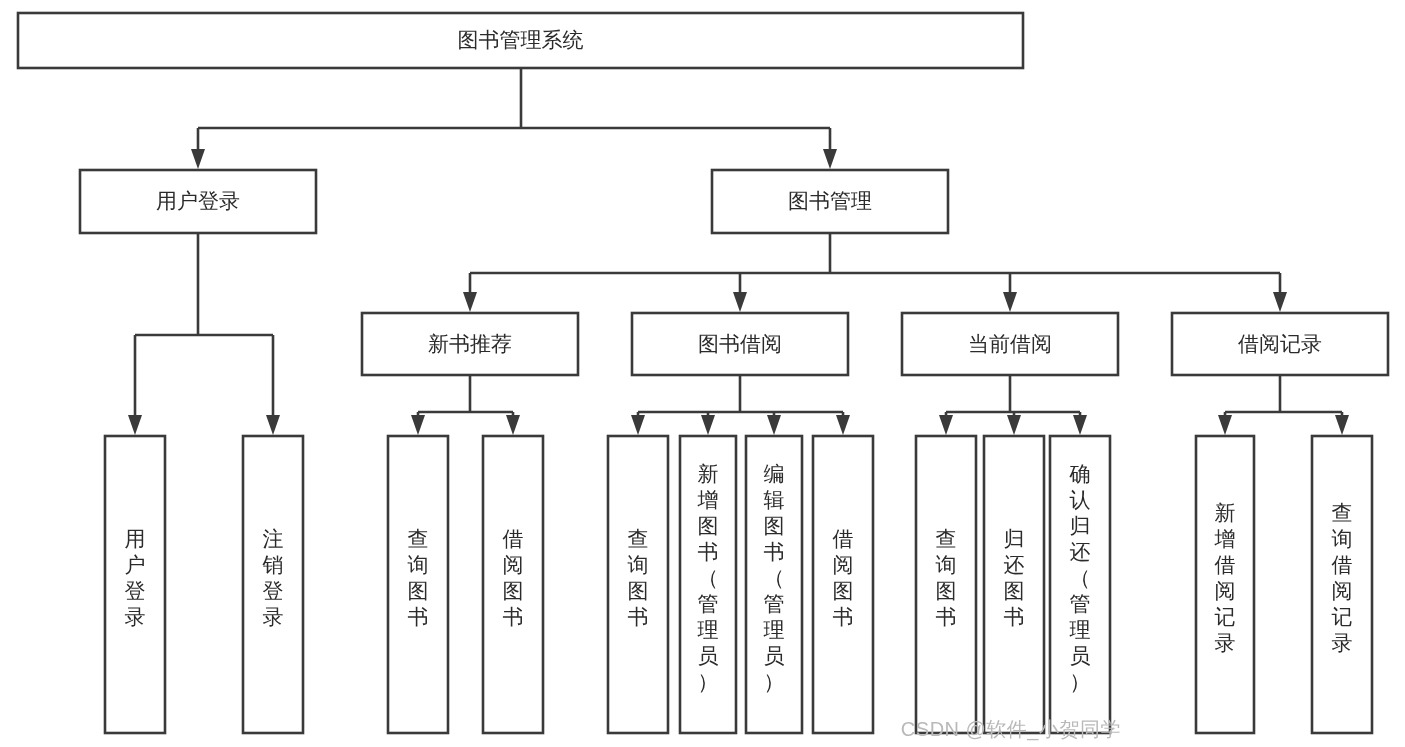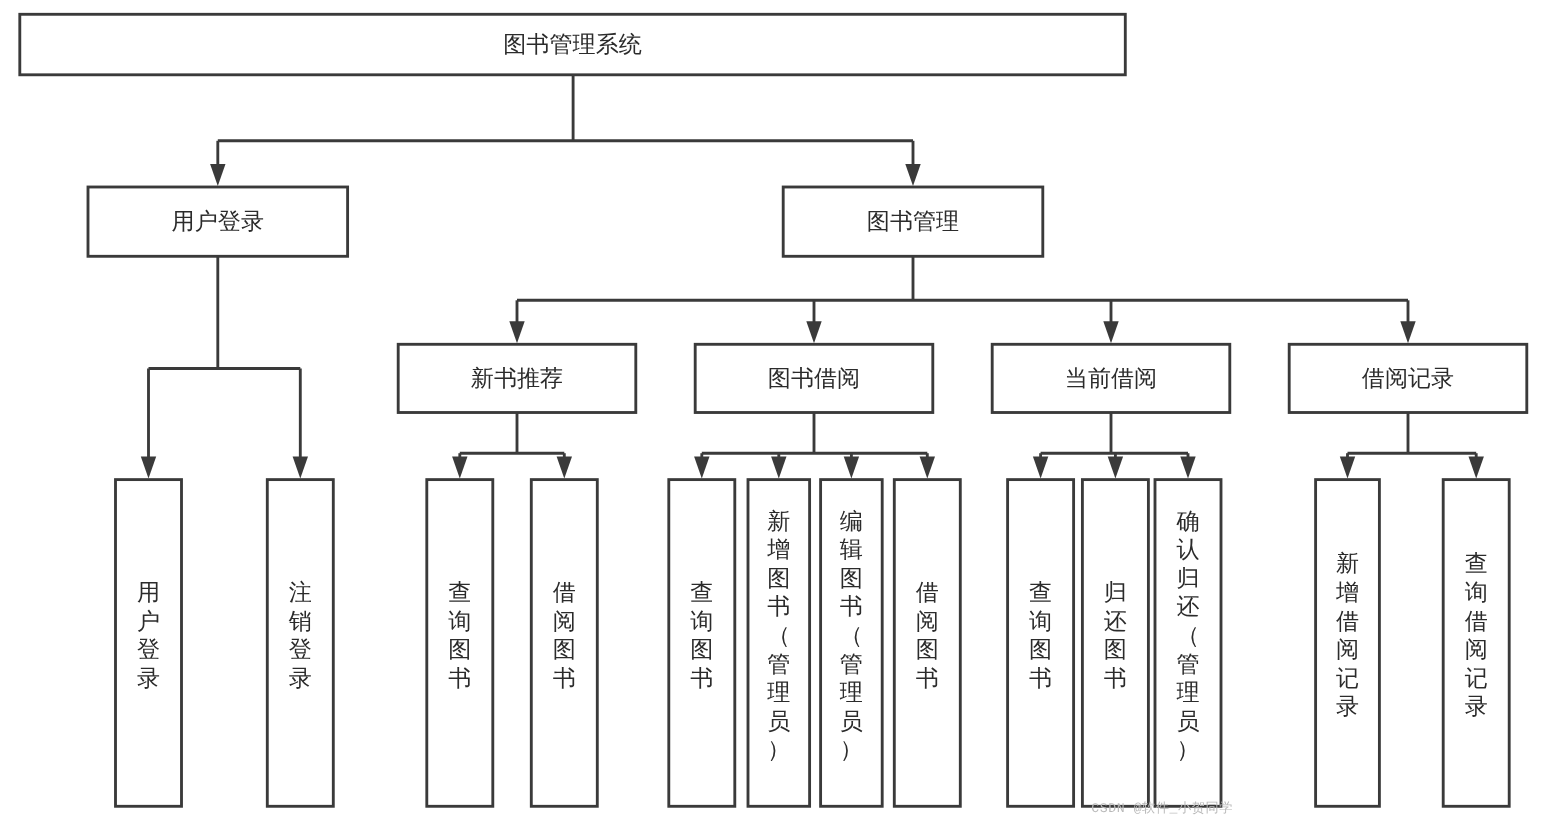--- a/index.html
+++ b/index.html
@@ -53,22 +53,22 @@
     fill: none;
   }
   .arrow-head {
     fill: #3a3a3a;
     stroke: none;
   }
   .watermark-text {
     position: absolute;
     right: 8px;
     bottom: 4px;
-    font-family: Liberation Mono, monospace;
-    font-size: 12px;
+    font-family: Liberation Sans, sans-serif;
+    font-size: 20px;
     color: #b9b9b9;
     white-space: nowrap;
     letter-spacing: 0.5px;
     user-select: none;
   }
 </style>
 </head>
 <body>
 
 <div id="diagram-root">

